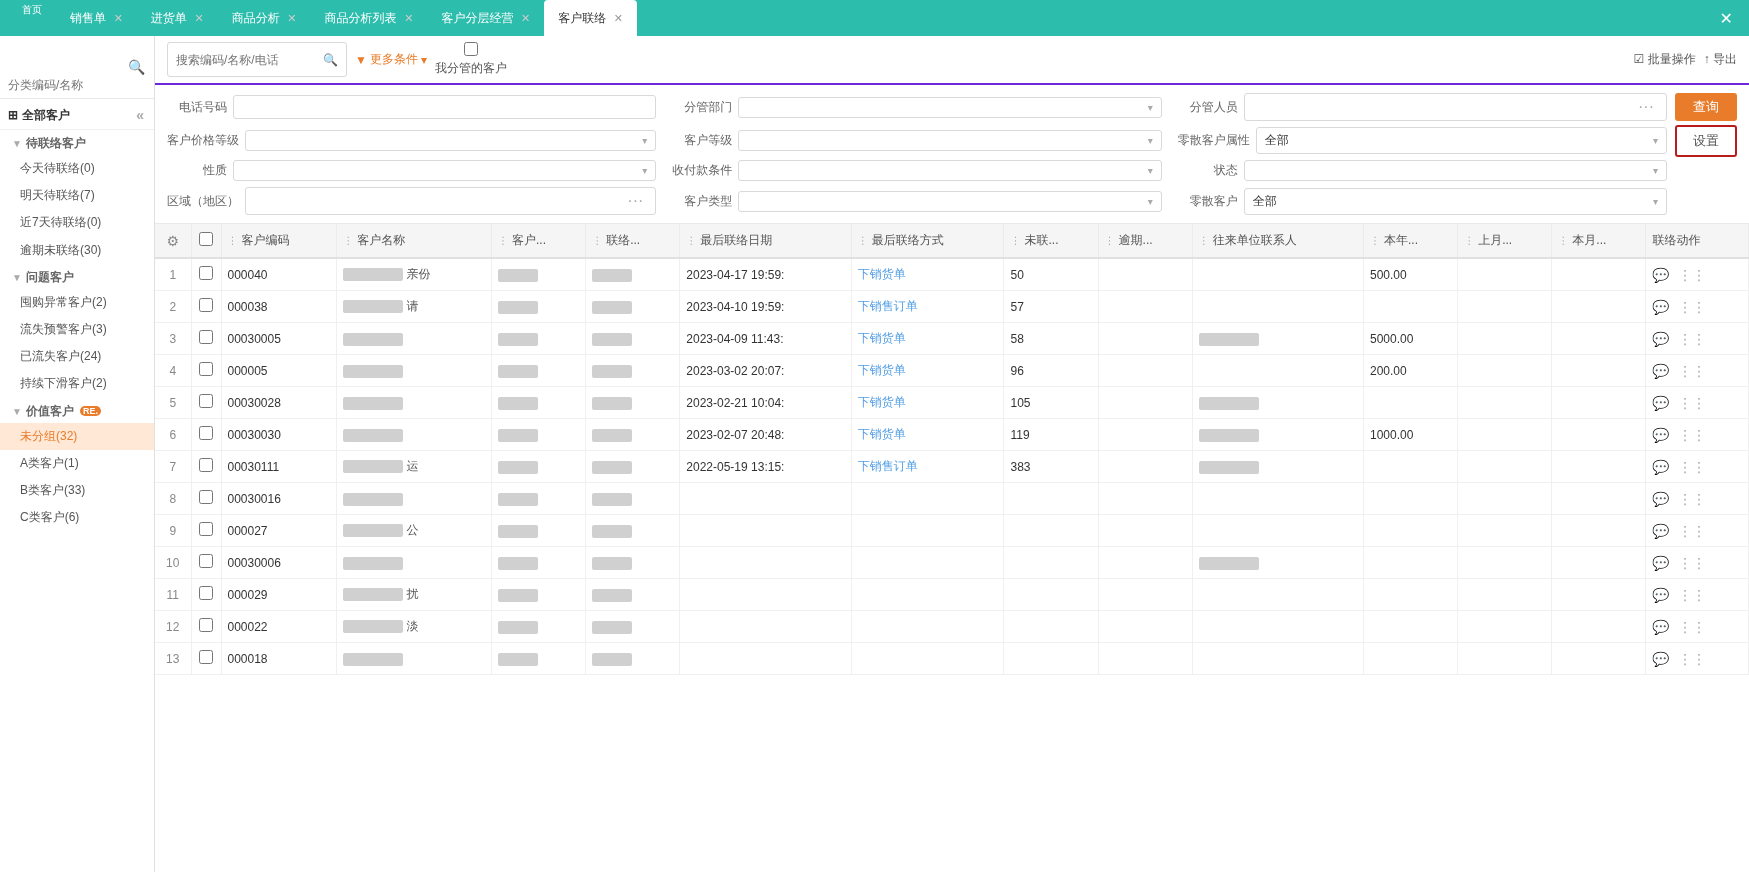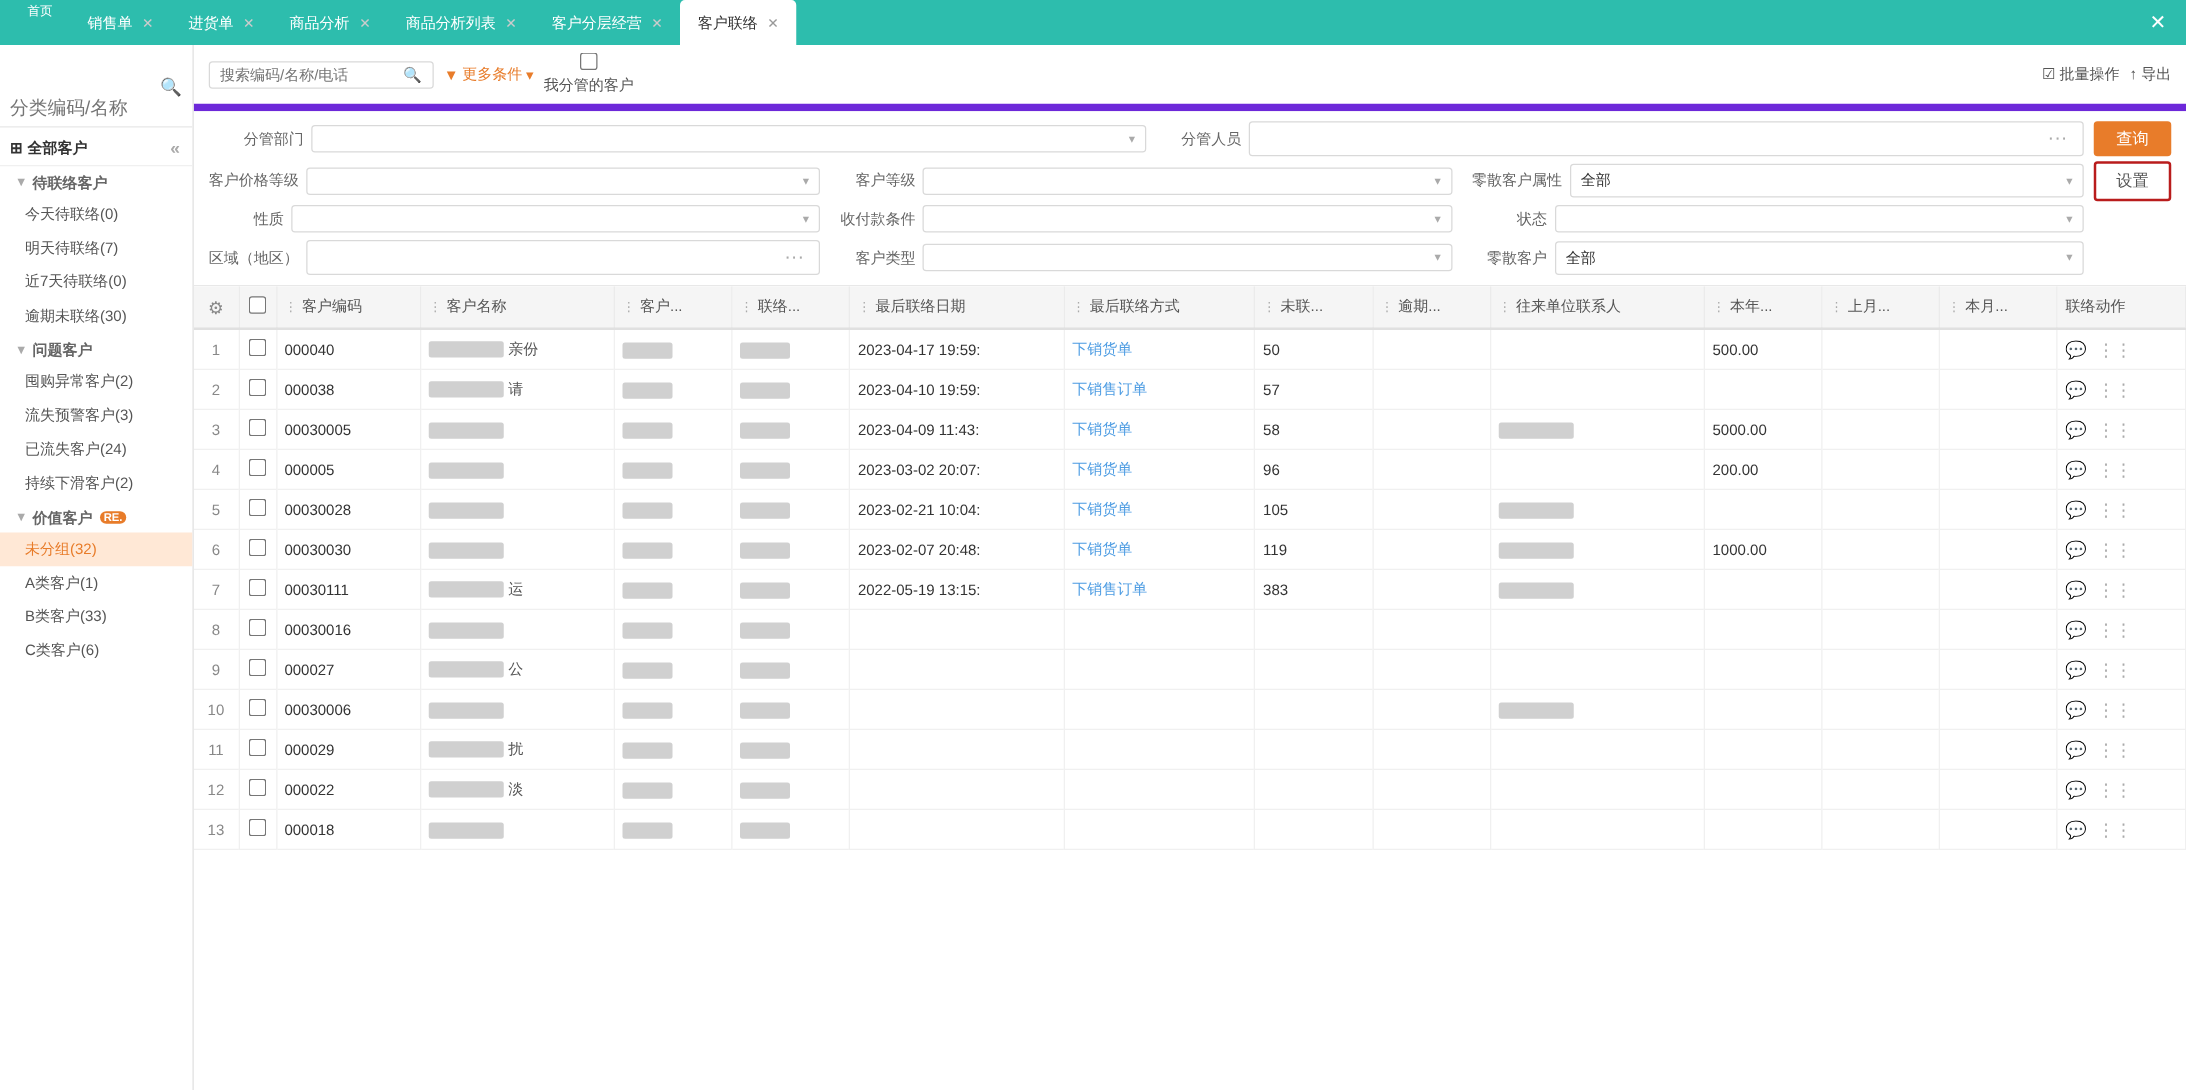--- a/index.html
+++ b/index.html
@@ -34,21 +34,21 @@
     
     .sidebar {
       width: 155px; background: #fff; border-right: 1px solid #e0e0e0;
       display: flex; flex-direction: column; overflow-y: auto; flex-shrink: 0;
     }
     .sidebar-search {
       display: flex; align-items: center; padding: 6px 8px; border-bottom: 1px solid #e8e8e8;
       gap: 4px;
     }
     .sidebar-search input {
-      border: none; outline: none; font-size: 15px; color: #999; width: 100%;
+      border: none; outline: none; font-size: 12px; color: #999; width: 100%;
       background: transparent;
       margin-top: 36px;
     }
     .sidebar-search .search-icon { color: #aaa; font-size: 14px; cursor: pointer; }
     .sidebar-group-header {
       display: flex; align-items: center; padding: 6px 8px 4px 8px;
       font-weight: bold; font-size: 13px; color: #333; gap: 4px;
       border-bottom: 1px solid #f0f0f0; cursor: pointer;
     }
     .sidebar-section-title {
@@ -66,22 +66,22 @@
       font-size: 10px; padding: 0 4px; min-width: 16px; text-align: center; margin-left: 2px;
     }
 
     
     .content {
       flex: 1; display: flex; flex-direction: column; overflow: hidden;
     }
 
     
     .filter-bar {
-      background: #fff; padding: 6px 12px; display: flex; align-items: center; gap: 8px;
-      border-bottom: 6px solid #6d28d9; flex-shrink: 0;
+      background: #fff; padding: 6px 12px; display: flex; gap: 8px;
+      border-bottom: 2px solid #6d28d9; flex-shrink: 0;
     }
     .filter-search-box {
       display: flex; align-items: center; border: 1px solid #d9d9d9; border-radius: 3px;
       padding: 3px 8px; gap: 4px; width: 180px;
     }
     .filter-search-box input { border: none; outline: none; font-size: 12px; width: 100%; }
     .more-filter {
       display: flex; align-items: center; gap: 3px; color: #e87c2a; cursor: pointer; font-size: 12px;
     }
     .my-customer {
@@ -306,20 +306,24 @@
           <span>导出</span>
         </span>
       </div>
     </div>
 
     <div class="adv-filter">
       <div style="display: flex; gap: 0; align-items: flex-start;">
         <div style="flex: 1; min-width: 0;">
 
           <div class="filter-row">
+            <div class="filter-cell">
+              <span class="filter-label">电话号码</span>
+              <input class="filter-input" type="text" style="">
+            </div>
             <div class="filter-sep"></div>
             <div class="filter-cell">
               <span class="filter-label">分管部门</span>
               <div class="filter-select">
                 <span class="filter-select-text"></span>
                 <span class="arrow-down">▾</span>
               </div>
             </div>
             <div class="filter-sep"></div>
             <div class="filter-cell">

